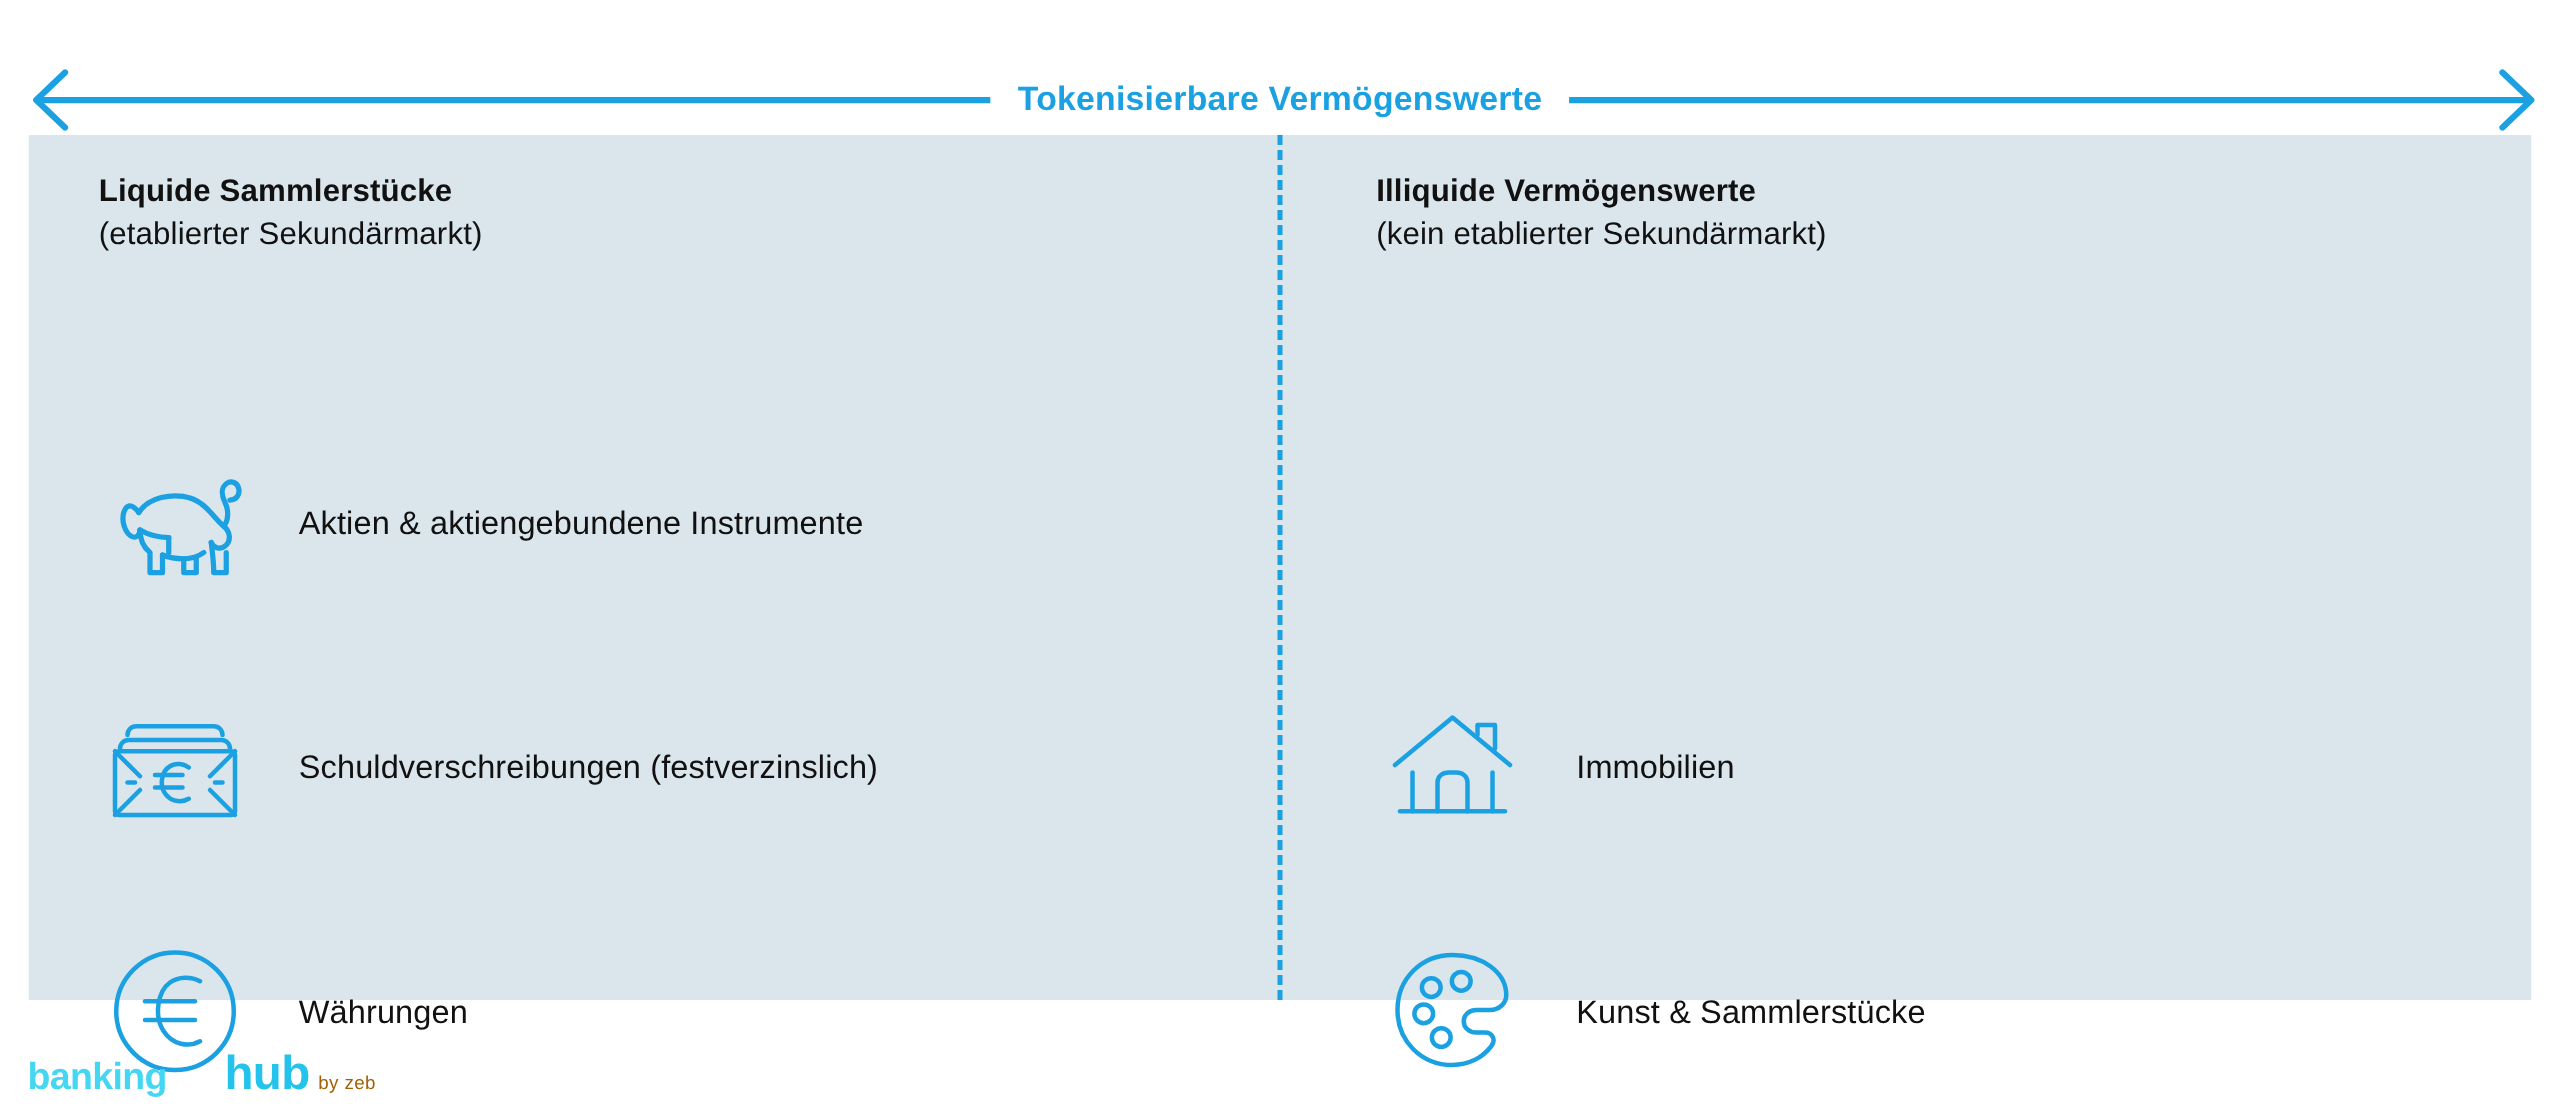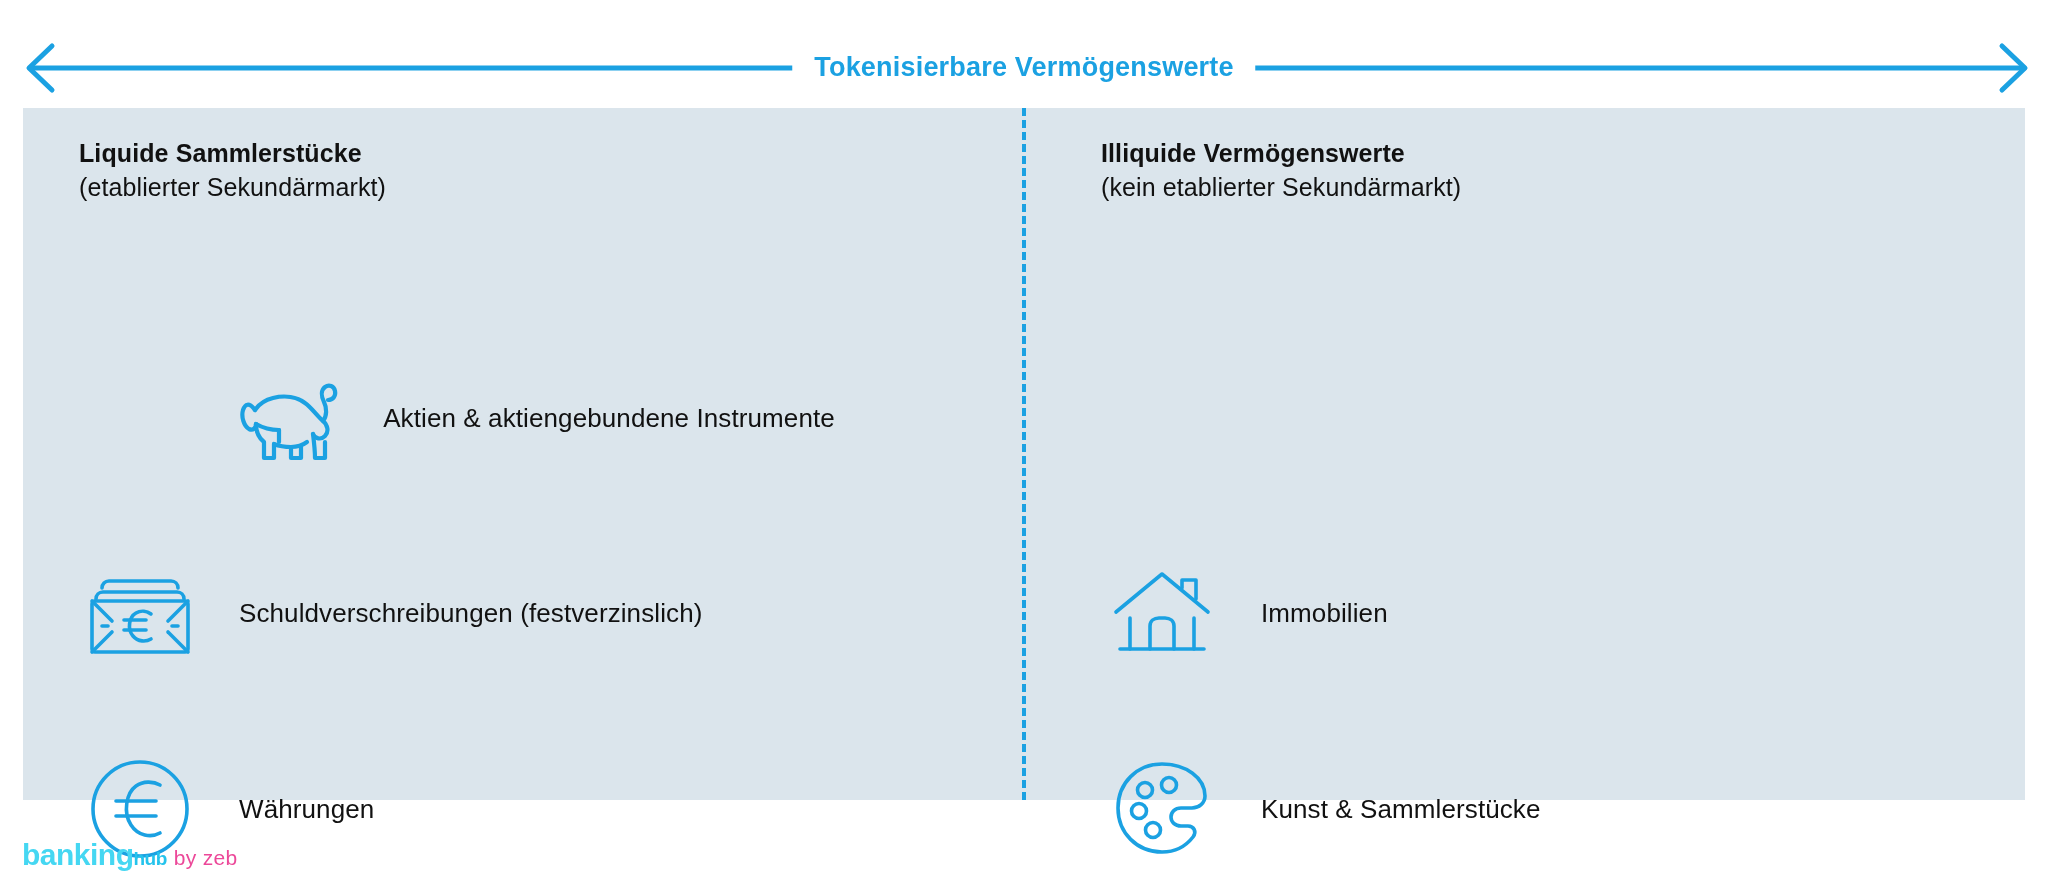--- a/index.html
+++ b/index.html
@@ -12,21 +12,21 @@
     height: 888px;
     font-family: "Liberation Sans", sans-serif;
     overflow: hidden;
     position: relative;
   }
 
   
   .title-band {
     position: absolute;
     left: 0;
-    top: 0;
+    top: 12px;
     width: 2048px;
     height: 100px;
   }
   .arrow-svg {
     position: absolute;
     left: 0;
     top: 0;
     width: 2048px;
     height: 108px;
   }
@@ -95,21 +95,21 @@
 
   
   .row {
     position: absolute;
     left: 56px;
     width: 900px;
     height: 120px;
     display: flex;
     align-items: center;
   }
-  .row-0 { top: 250px; justify-content: center; }
+  .row-0 { top: 250px; }
   .row-1 { top: 445px; }
   .row-2 { top: 641px; }
 
   .icon-box {
     width: 122px;
     min-width: 122px;
     height: 100px;
     display: flex;
     align-items: center;
     justify-content: center;
@@ -126,22 +126,22 @@
   .logo {
     position: absolute;
     left: 22px;
     top: 838px;
     display: flex;
     align-items: baseline;
     font-weight: bold;
     letter-spacing: -0.5px;
   }
   .logo .lg-banking { font-size: 30px; color: #45d7f2; }
-  .logo .lg-hub     { font-size: 19px; color: #24c3ec; }
-  .logo .lg-byzeb   { font-size: 21px; color: #ec4899; margin-left: 7px; font-weight: normal; letter-spacing: 0.3px; }
+  .logo .lg-hub     { font-size: 38px; color: #24c3ec; margin-left: 46px; }
+  .logo .lg-byzeb   { font-size: 15px; color: #a16207; margin-left: 7px; font-weight: normal; letter-spacing: 0.3px; }
 </style>
 </head>
 <body>
 
 <div class="title-band">
   <svg class="arrow-svg" viewBox="0 0 2048 108">
     <g stroke="#1ba1e2" stroke-width="5" fill="none" stroke-linecap="round" stroke-linejoin="round">
       <line x1="30" y1="68" x2="2024" y2="68"></line>
       <polyline points="52,46 29,68 52,90"></polyline>
       <polyline points="2002,46 2025,68 2002,90"></polyline>

